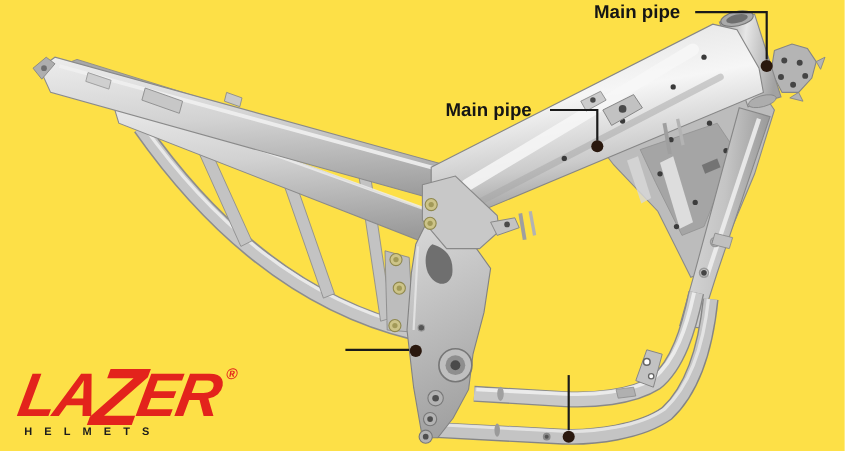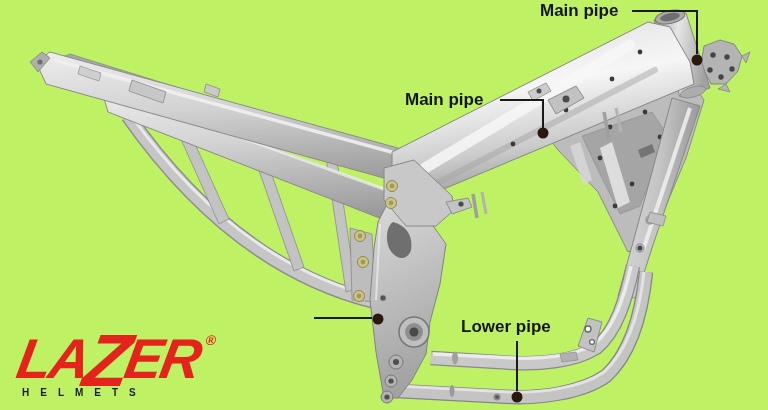--- a/index.html
+++ b/index.html
@@ -1,16 +1,16 @@
 <!DOCTYPE html>
 <html><head>
 <meta charset="utf-8">
 <style>
   html,body{margin:0;padding:0;background:#ffffff;}
-  #stage{position:relative;width:768px;height:410px;background:#bef264;overflow:hidden;
+  #stage{position:relative;width:768px;height:410px;background:#fde047;overflow:hidden;
          font-family:"Liberation Sans",sans-serif;}
   #frame-svg{position:absolute;left:0;top:0;width:768px;height:410px;}
   .part-label{position:absolute;font-weight:bold;font-size:17px;color:#151515;
               white-space:nowrap;line-height:18px;}
   
   .logo{position:absolute;left:14px;top:334px;width:180px;}
   .logo-main{display:flex;align-items:flex-end;color:#e3231c;font-weight:bold;font-style:italic;
              transform:skewX(-10deg);transform-origin:left bottom;letter-spacing:-2px;}
   .logo-la,.logo-er{font-size:56px;line-height:0.78;}
   .logo-z{font-size:74px;line-height:0.72;margin:0 -3px -7px -3px;}
@@ -211,21 +211,20 @@
     <g fill="#2a180e">
       <circle cx="697" cy="60" r="5.5"></circle>
       <circle cx="543" cy="133" r="5.5"></circle>
       <circle cx="378" cy="319" r="5.5"></circle>
       <circle cx="517" cy="397" r="5.5"></circle>
     </g>
   </svg>
 
   <div class="part-label" style="left:540px;top:2px">Main pipe</div>
   <div class="part-label" style="left:405px;top:91px">Main pipe</div>
-  <div class="part-label" style="left:461px;top:318px">Lower pipe</div>
 
   <div class="logo">
     <div class="logo-main">
       <span class="logo-la">LA</span>
         <span class="logo-z">Z</span>
         <span class="logo-er">ER</span>
         <span class="logo-reg">®</span>
     </div>
     <div class="logo-sub">HELMETS</div>
   </div>

